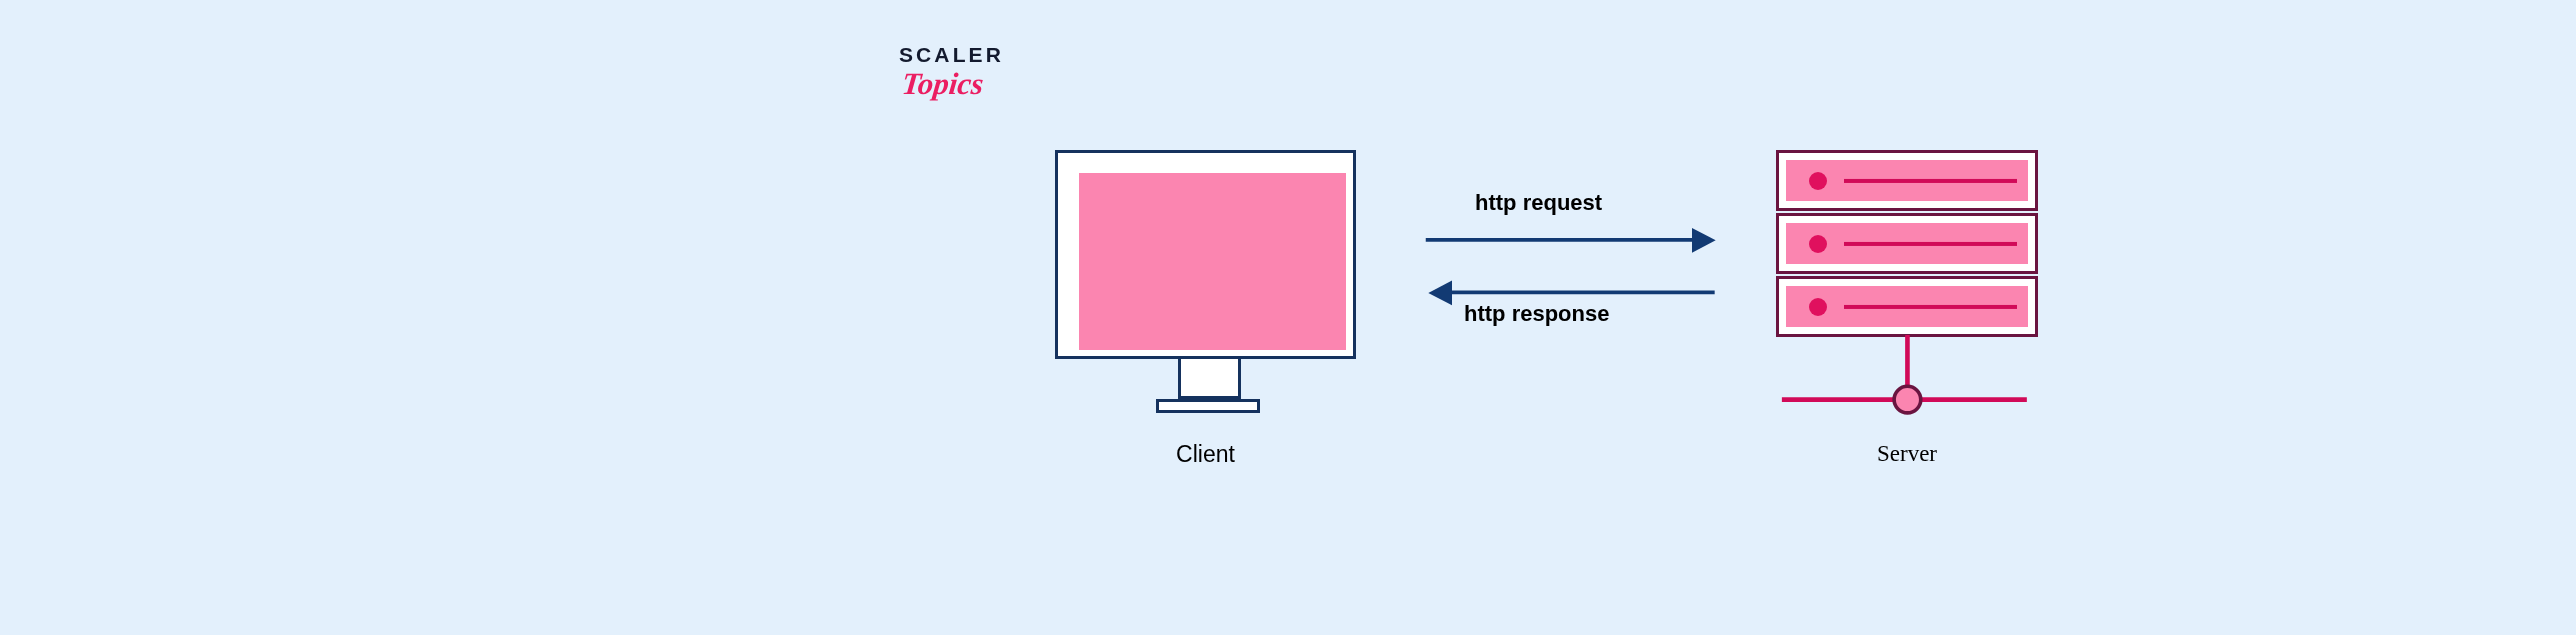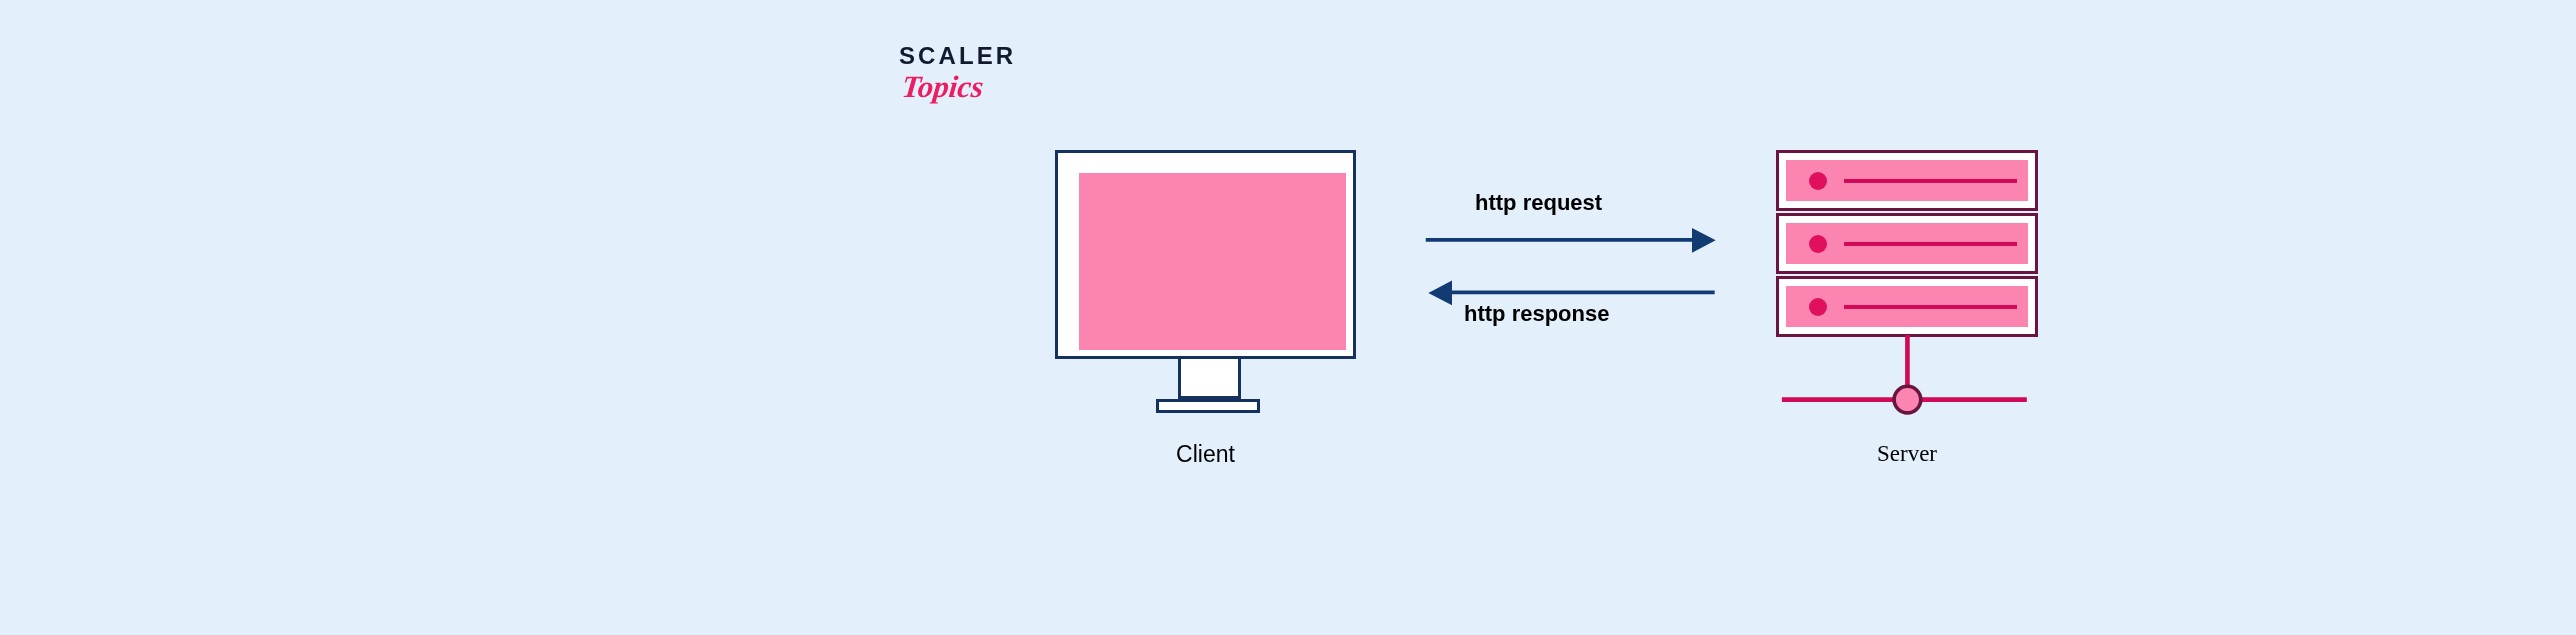--- a/index.html
+++ b/index.html
@@ -24,21 +24,21 @@
   #logo {
     position: absolute;
     left: 899px;
     top: 44px;
     width: 165px;
     height: 77px;
   }
   #logo-scaler {
     font-family: "Liberation Sans", sans-serif;
     font-weight: bold;
-    font-size: 24px;
+    font-size: 21px;
     letter-spacing: 3.1px;
     color: #131a2e;
     line-height: 1;
     white-space: nowrap;
   }
   #logo-topics {
     font-family: "Liberation Serif", serif;
     font-style: italic;
     font-weight: bold;
     font-size: 31px;

